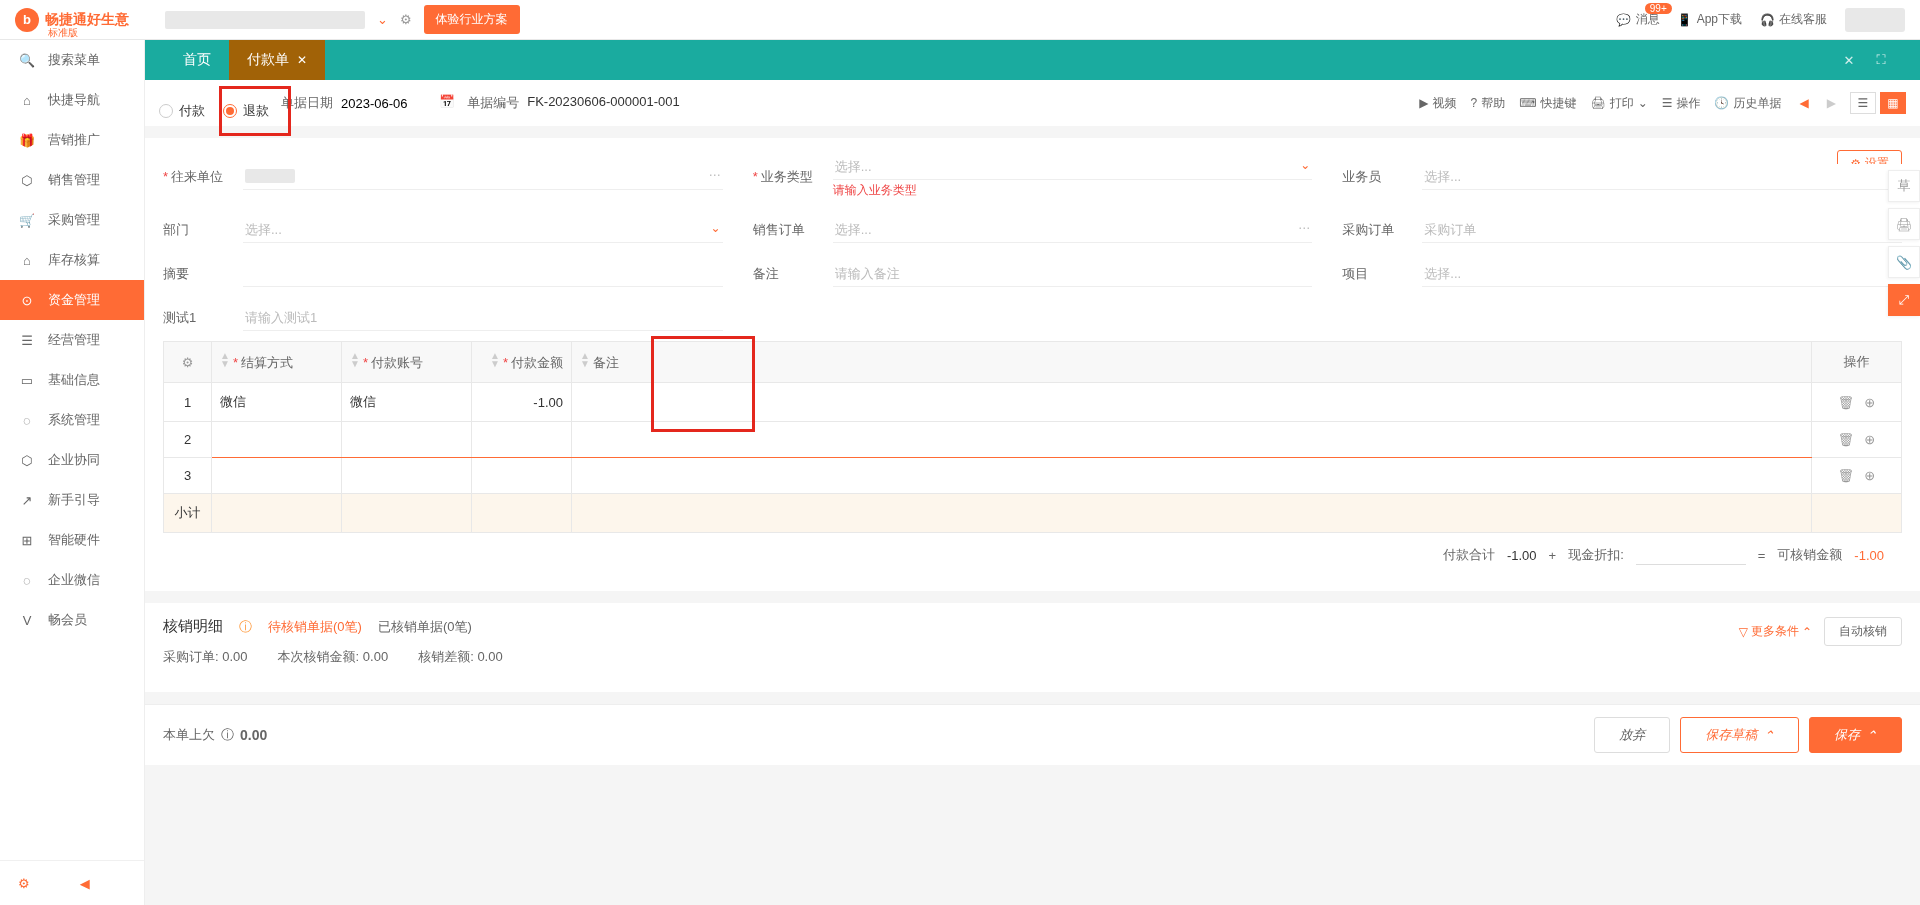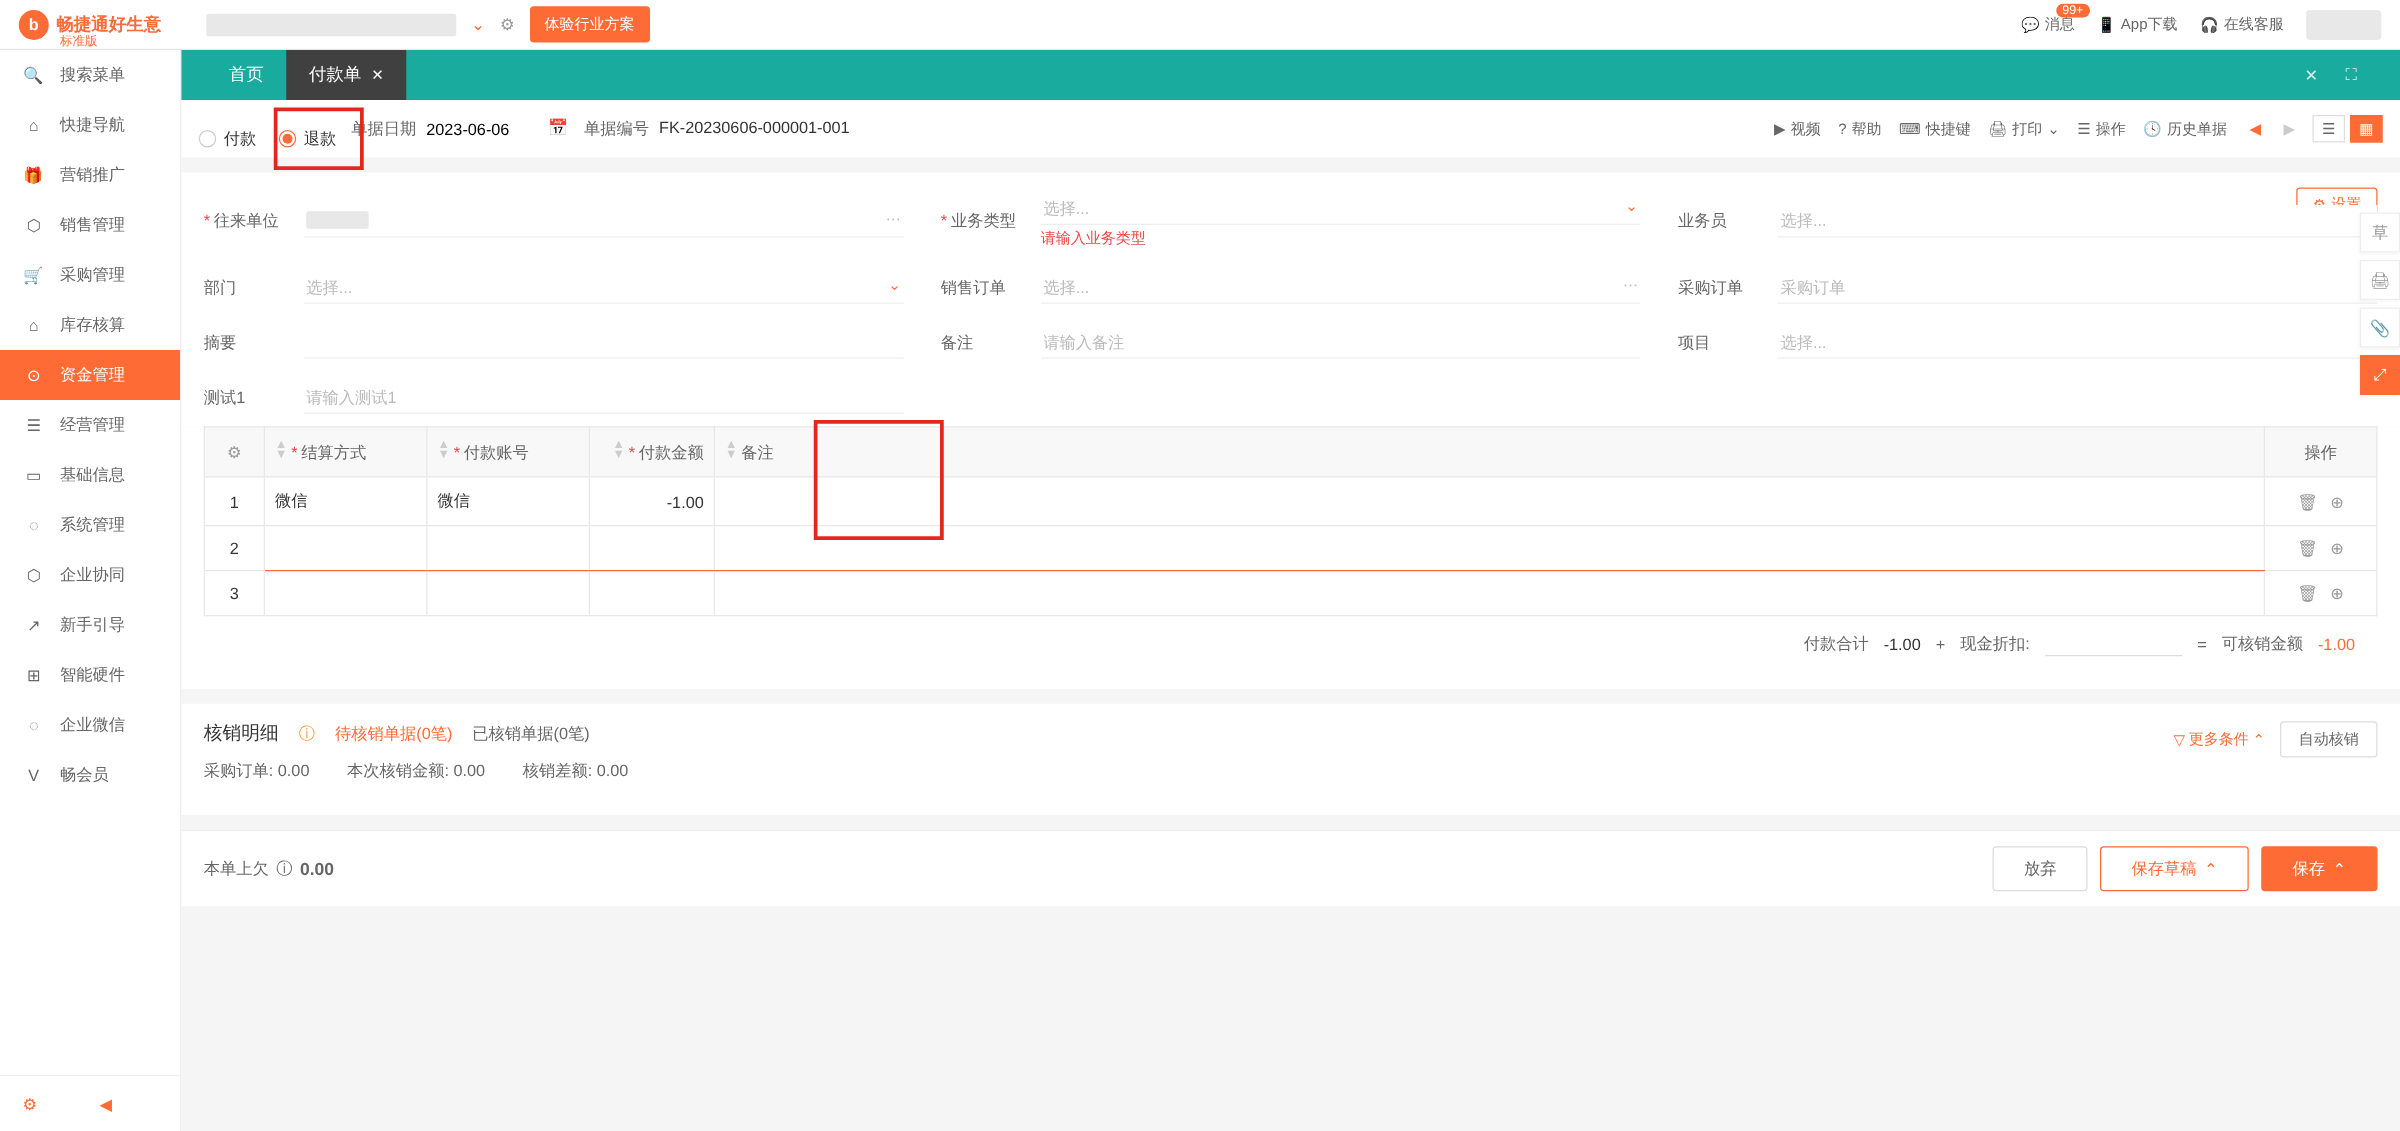--- a/index.html
+++ b/index.html
@@ -32,21 +32,21 @@
     .sidebar-icon { width: 18px; height: 18px; display: inline-flex; align-items: center; justify-content: center; }
     .sidebar-footer { height: 45px; display: flex; align-items: center; padding: 0 18px; gap: 50px; border-top: 1px solid #f0f0f0; }
     .sidebar-footer-icon { color: #ff6b35; cursor: pointer; }
     
     
     .main { flex: 1; display: flex; flex-direction: column; overflow: hidden; position: relative; }
     
     
     .tabs-bar { height: 40px; background: #1aab9f; display: flex; align-items: center; padding: 0 20px; }
     .tab { padding: 0 18px; height: 40px; display: flex; align-items: center; color: #fff; cursor: pointer; font-size: 14px; gap: 8px; }
-    .tab.active { background: #404040; }
+    .tab.active { background: #a16207; }
     .tab-close { font-size: 12px; cursor: pointer; }
     .tabs-spacer { flex: 1; }
     .tabs-right { display: flex; gap: 10px; padding-right: 8px; }
     .tabs-right-icon { color: #fff; cursor: pointer; opacity: 0.8; width: 22px; height: 22px; display: flex; align-items: center; justify-content: center; }
     
     
     .content { flex: 1; overflow-y: auto; display: flex; flex-direction: column; gap: 12px; padding: 0; }
     
     
     .action-bar { background: #fff; height: 46px; display: flex; align-items: center; padding: 0 14px; gap: 12px; }
@@ -124,21 +124,21 @@
     .detail-right-controls { float: right; display: flex; gap: 12px; align-items: center; }
     .more-filter { color: #ff6b35; cursor: pointer; font-size: 12px; display: flex; align-items: center; gap: 3px; }
     .auto-btn { border: 1px solid #ddd; background: #fff; padding: 5px 14px; border-radius: 3px; cursor: pointer; color: #666; font-size: 12px; }
     
     
     .bottom-bar { background: #fff; padding: 12px 18px; display: flex; align-items: center; border-top: 1px solid #eee; }
     .balance-text { color: #666; font-size: 13px; display: flex; align-items: center; gap: 6px; }
     .balance-val { font-weight: bold; font-size: 14px; }
     .bottom-spacer { flex: 1; }
     .bottom-btns { display: flex; gap: 10px; }
-    .btn { padding: 8px 24px; border-radius: 3px; cursor: pointer; font-size: 13px; border: 1px solid #ddd; background: #fff; color: #666; }
+    .btn { padding: 8px 24px; border-radius: 3px; cursor: pointer; font-size: 13px; border: 1px solid #ddd; background: #fff; color: #666; font-style: italic; }
     .btn.outline-primary { border-color: #ff6b35; color: #ff6b35; display: flex; align-items: center; gap: 6px; }
     .btn.primary { background: #ff6b35; color: #fff; border-color: #ff6b35; display: flex; align-items: center; gap: 6px; }
     
     
     .right-rail { position: absolute; right: 0; top: 130px; display: flex; flex-direction: column; gap: 6px; z-index: 10; }
     .rail-item { width: 32px; height: 32px; background: #fff; border: 1px solid #eee; display: flex; align-items: center; justify-content: center; color: #999; cursor: pointer; box-shadow: -1px 1px 3px rgba(0,0,0,0.05); }
     .rail-item.active { background: #ff6b35; color: #fff; border-color: #ff6b35; }
   </style>
 </head>
 <body>
@@ -417,20 +417,28 @@
     <td></td>
     <td class="right neg-val"></td>
     <td></td>
     <td class="center">
                     <div class="row-ops">
                       <span class="row-op-icon">🗑</span>
                       <span class="row-op-icon">⊕</span>
                     </div>
                   </td>
                 </tr>
+                <tr class="subtotal">
+                  <td class="center">小计</td>
+                  <td></td>
+                  <td></td>
+                  <td class="right"></td>
+                  <td></td>
+                  <td></td>
+                </tr>
               </tbody>
           </table>
         </div>
         <div class="summary-line">
           <span>付款合计</span>
           <span class="neg-val">-1.00</span>
           <span>+</span>
           <span>现金折扣:</span>
           <input style="">
           <span>=</span>

